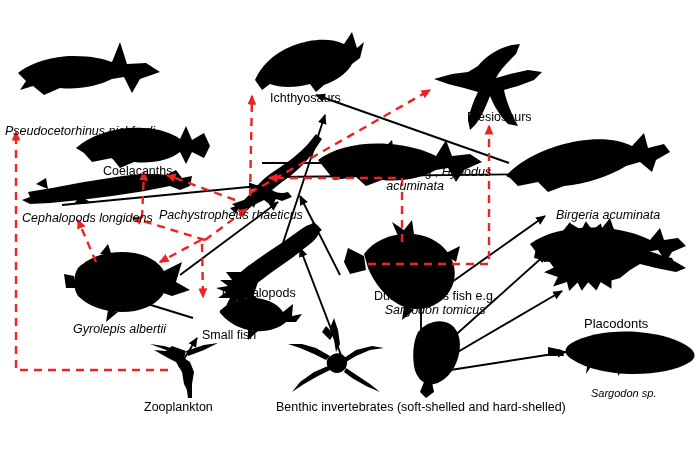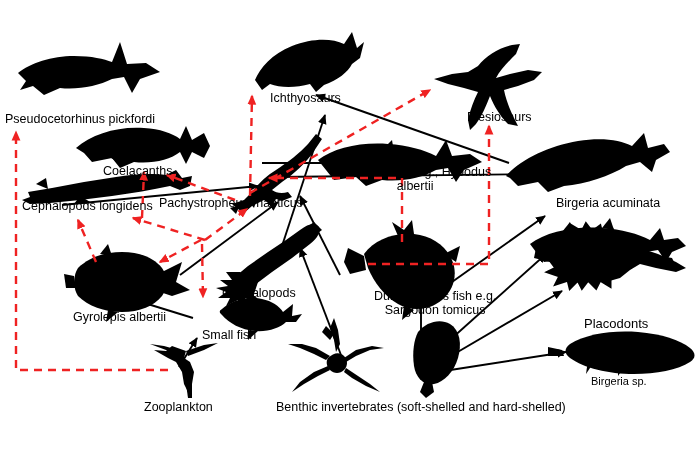--- a/index.html
+++ b/index.html
@@ -1,21 +1,21 @@
 <!DOCTYPE html>
 <html><head>
 <meta charset="utf-8">
 <style>
   html,body{margin:0;padding:0;background:#fff;}
   body{width:700px;height:459px;overflow:hidden;
        font-family:"Liberation Sans","DejaVu Sans",sans-serif;}
   #stage{position:relative;width:700px;height:459px;background:#ffffff;}
   #stage svg{position:absolute;left:0;top:0;width:700px;height:459px;}
   .lbl{position:absolute;white-space:nowrap;color:#000;font-size:12.5px;line-height:1.12;text-align:center;}
-  .ital{}
+  .ital{font-style:italic;margin-top:12px;}
   .ctr{text-align:center;}
 </style>
 </head>
 <body>
 
 <div id="stage">
 
   <svg viewBox="0 0 700 459" xmlns="http://www.w3.org/2000/svg">
     <defs>
       <marker id="ahB" viewBox="0 0 10 10" refX="9" refY="5" markerWidth="5.2" markerHeight="5.2" orient="auto-start-reverse">
@@ -245,36 +245,36 @@
     </g>
   </svg>
 
   <div class="lbl ital" style="left:5px;  top:112px;">Pseudocetorhinus pickfordi</div>
   <div class="lbl" style="left:270px; top:91px;">Ichthyosaurs</div>
   <div class="lbl" style="left:467px; top:110px;">Plesiosaurs</div>
   <div class="lbl" style="left:103px; top:164px;">Coelacanths</div>
 
   <div class="lbl ctr" style="left:339px; top:165px;">
     <span>Small sharks e.g., </span><span class="ital">Hybodus</span><br>
-    <span class="ital">albertii</span>
+    <span class="ital">acuminata</span>
   </div>
 
   <div class="lbl ital" style="left:22px;  top:199px;">Cephalopods longidens</div>
 
   <div class="lbl ital ctr" style="left:159px; top:196px; width:132px;">Pachystropheus rhaeticus</div>
 
   <div class="lbl ital" style="left:556px; top:196px;">Birgeria acuminata</div>
   <div class="lbl" style="left:222px; top:286px;">Cephalopods</div>
   <div class="lbl ital" style="left:73px;  top:310px;">Gyrolepis albertii</div>
   <div class="lbl ital" style="left:552px; top:240px;">Lissodus minimus</div>
   <div class="lbl" style="left:202px; top:328px;">Small fish</div>
 
   <div class="lbl ctr" style="left:374px; top:289px;">
     <span>Durophagous fish e.g.</span><br>
     <span class="ital">Sargodon tomicus</span>
   </div>
 
   <div class="lbl" style="left:584px; top:317px; font-size:13px;">Placodonts</div>
-  <div class="lbl ital" style="left:591px; top:375px; font-size:11px;">Birgeria sp.</div>
+  <div class="lbl ital" style="left:591px; top:375px; font-size:11px;">Sargodon sp.</div>
   <div class="lbl" style="left:144px; top:400px;">Zooplankton</div>
   <div class="lbl" style="left:276px; top:400px;">Benthic invertebrates (soft-shelled and hard-shelled)</div>
 
 </div>
 
 </body></html>

